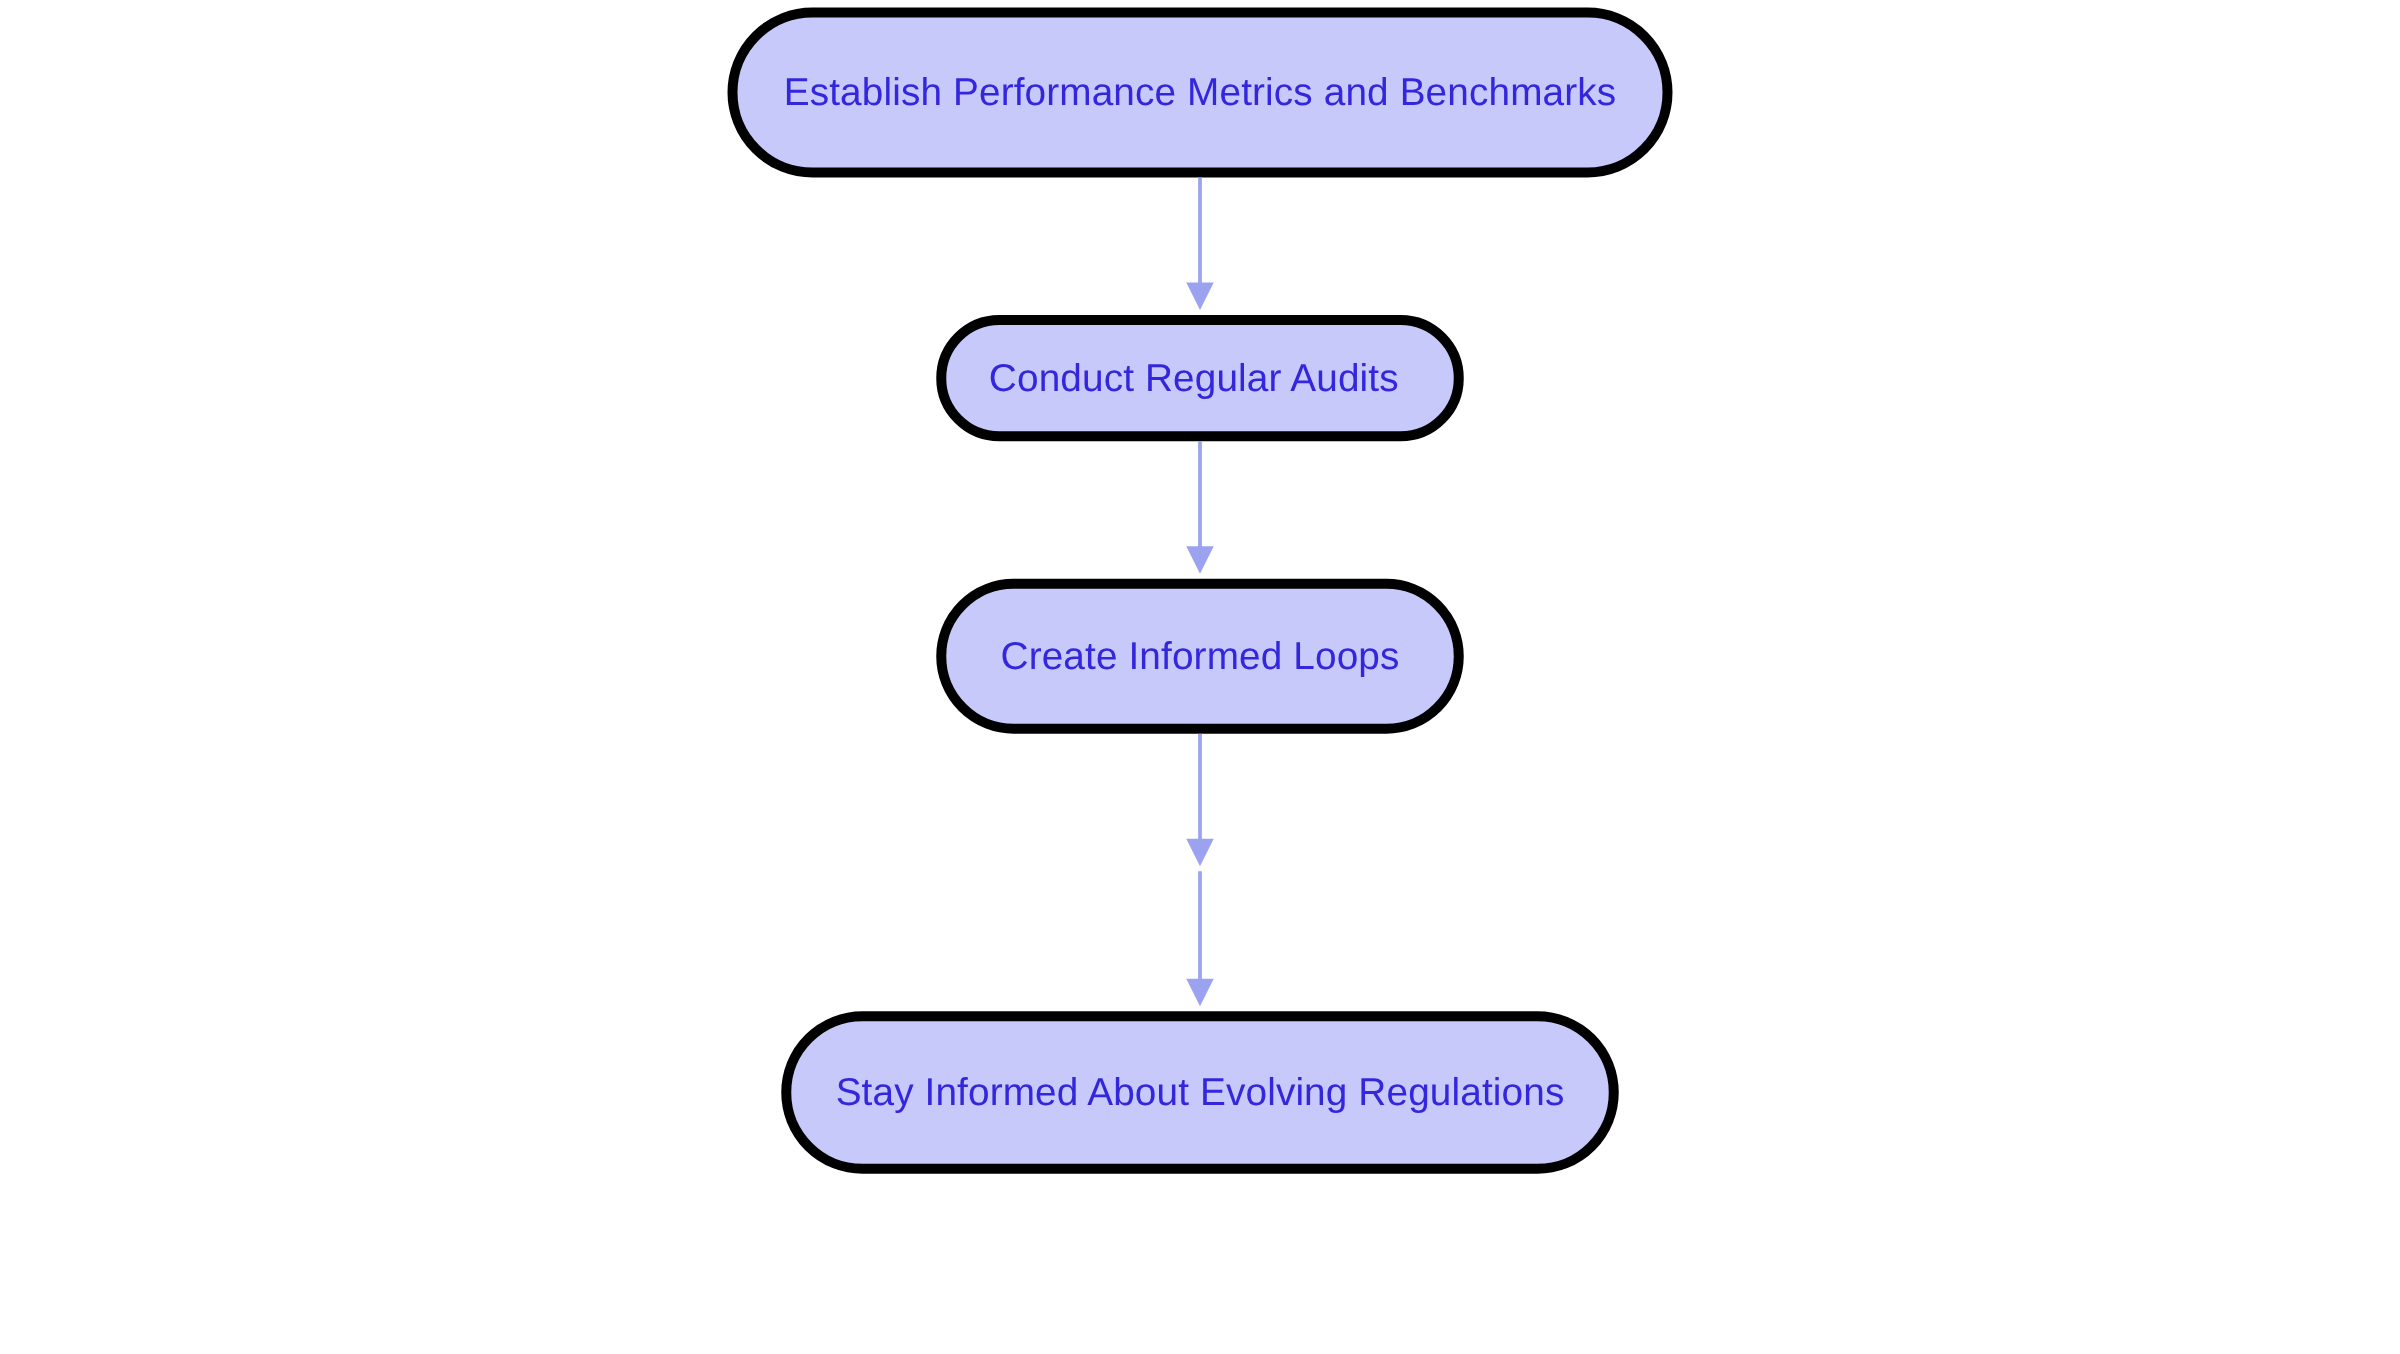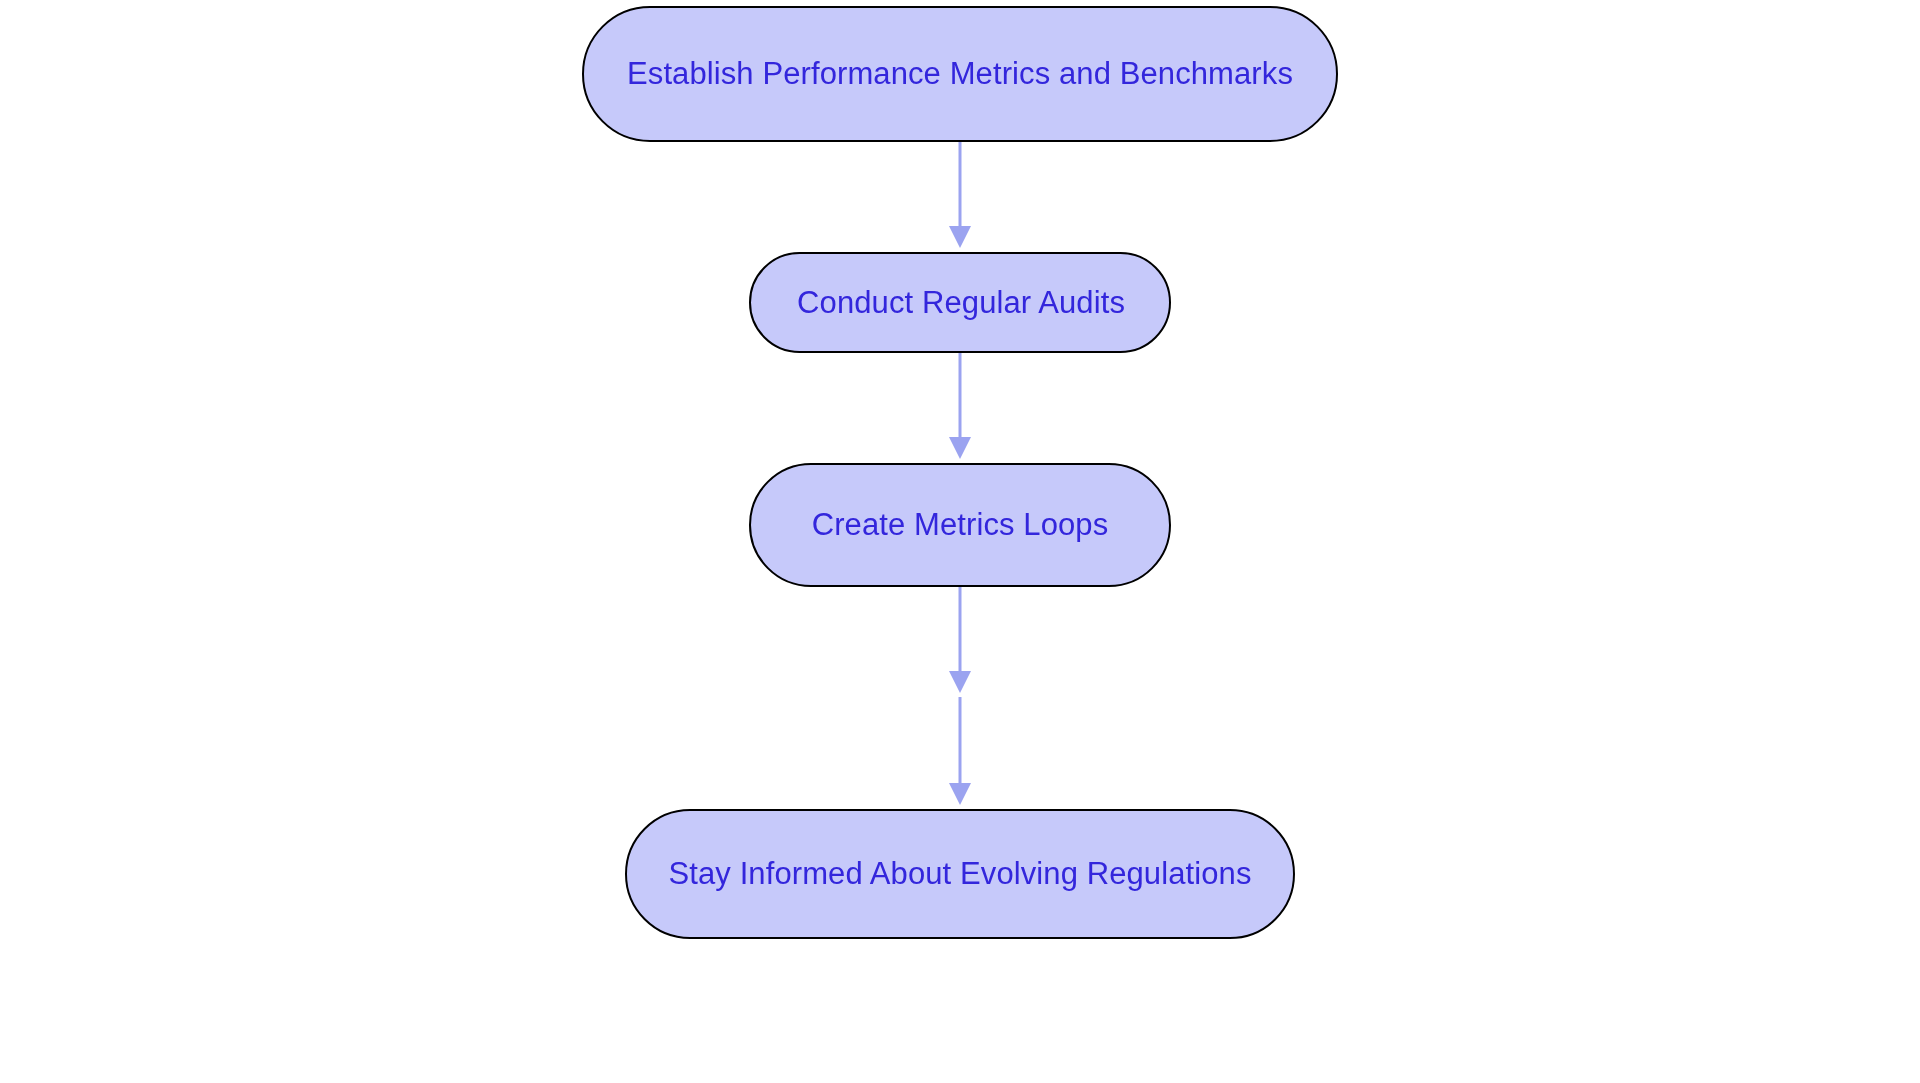--- a/index.html
+++ b/index.html
@@ -34,21 +34,21 @@
     justify-content: flex-start;
   }
 
   
   .node {
     box-sizing: border-box;
     display: flex;
     align-items: center;
     justify-content: center;
     background: #c6c9fa;
-    border: 2px solid #000000;
+    border: 8px solid #000000;
     border-radius: 9999px;
     color: #3326dc;
     text-align: center;
     white-space: nowrap;
     flex: 0 0 auto;
   }
 
   .node-label {
     font-size: 31px;
     font-weight: 400;
@@ -103,21 +103,21 @@
     </div>
 
     <div class="connector conn-2">
       <svg width="40" height="110" viewBox="0 0 40 110" aria-hidden="true">
         <line x1="20" y1="0" x2="20" y2="88" stroke="#9ba3f0" stroke-width="3"></line>
         <polygon points="20,106 9,84 31,84" fill="#9ba3f0"></polygon>
       </svg>
     </div>
 
     <div class="node node-3">
-      <span class="node-label">Create Metrics Loops</span>
+      <span class="node-label">Create Informed Loops</span>
     </div>
 
     <div class="connector conn-3">
       <svg width="40" height="110" viewBox="0 0 40 110" aria-hidden="true">
         <line x1="20" y1="0" x2="20" y2="88" stroke="#9ba3f0" stroke-width="3"></line>
         <polygon points="20,106 9,84 31,84" fill="#9ba3f0"></polygon>
       </svg>
     </div>
 
 

